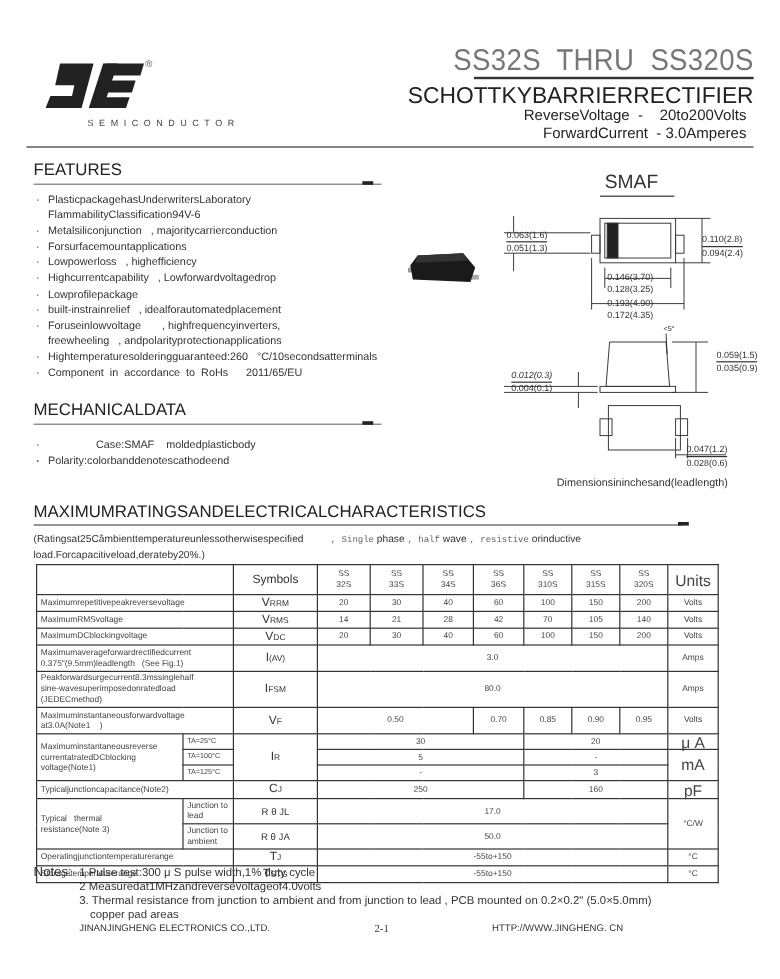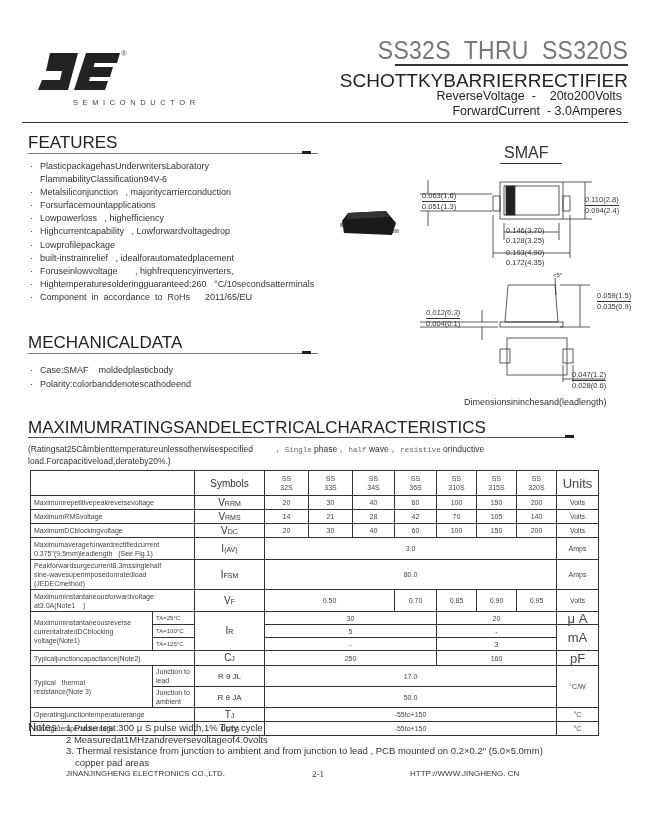--- a/index.html
+++ b/index.html
@@ -7,21 +7,21 @@
   .abs { position:absolute; }
   .logo { left:28px; top:50px; width:110px; height:55px; }
   .reg { left:121px; top:49px; font-size:8px; color:#555; }
   .semi { left:26px; top:98px; font-size:7.5px; letter-spacing:4.6px; color:#444;padding-left:47px; }
   .title { right:22px; top:36px; font-size:25px; color:#777; letter-spacing:0.3px; transform:scaleX(0.92); transform-origin:right; }
   .title-rule { left:395px; right:22px; top:64px; height:2px; background:#333; }
   .subtitle { right:22px; top:70px; font-size:19px; color:#222; }
   .spec1 { right:28px; top:89px; font-size:12.5px; color:#222; }
   .spec2 { right:28px; top:104px; font-size:12.5px; color:#222; }
   .head-rule { left:22px; right:22px; top:122px; height:1px; background:#333; }
-  .sec-title { font-size:17px; color:#222; }
+  .sec-title { font-size:14px; color:#222; }
   .sec-rule { height:1px; background:#777; }
   .sec-mark { width:9px; height:3px; background:#222; }
   ul.list { list-style:none; margin:0; padding:0; font-size:9px; color:#333; line-height:13.1px; }
   ul.list li { padding-left:12px; position:relative; }
   ul.list li .b { position:absolute; left:2px; top:0; }
   .pkg-title { left:504px; top:144px; font-size:16px; color:#333; }
   .pkg-rule { left:500px; top:163px; width:62px; height:1px; background:#333; }
   .dim { font-size:7.5px; color:#333; line-height:10px; }
   .dim-caption { left:464px; top:397px; font-size:9px; color:#333; }
   .ratings { left:28px; top:444px; font-size:8.5px; color:#333; line-height:10.5px; width:560px; }
@@ -64,29 +64,30 @@
 <ul class="abs list" style="left:28px;top:160px;width:300px;">
   <li><span class="b">·</span><span>PlasticpackagehasUnderwritersLaboratory</span></li>
   <li><span>FlammabilityClassification94V-6</span></li>
   <li><span class="b">·</span><span style="white-space:pre;">Metalsiliconjunction   , majoritycarrierconduction</span></li>
   <li><span class="b">·</span><span>Forsurfacemountapplications</span></li>
   <li><span class="b">·</span><span style="white-space:pre;">Lowpowerloss   , highefficiency</span></li>
   <li><span class="b">·</span><span style="white-space:pre;">Highcurrentcapability   , Lowforwardvoltagedrop</span></li>
   <li><span class="b">·</span><span>Lowprofilepackage</span></li>
   <li><span class="b">·</span><span style="white-space:pre;">built-instrainrelief   , idealforautomatedplacement</span></li>
   <li><span class="b">·</span><span style="white-space:pre;">Foruseinlowvoltage       , highfrequencyinverters,</span></li>
+  <li><span style="white-space:pre;">freewheeling   , andpolarityprotectionapplications</span></li>
   <li><span class="b">·</span><span style="white-space:pre;">Hightemperaturesolderingguaranteed:260   °C/10secondsatterminals</span></li>
   <li><span class="b">·</span><span style="white-space:pre;">Component  in  accordance  to  RoHs      2011/65/EU</span></li>
 </ul>
 
 <div class="abs sec-title" style="left:28px;top:333px;">MECHANICALDATA</div>
 <div class="abs sec-rule" style="left:28px;top:353px;width:290px;"></div>
 <div class="abs sec-mark" style="left:302px;top:351px;"></div>
 <ul class="abs list" style="left:28px;top:363px;width:320px;line-height:14px;">
-  <li><span class="b">·</span><span style="white-space:pre;">Case:SMAF    moldedplasticbody</span></li>
+  <li><span class="b">·</span><span style="white-space:pre;margin-left:40px;">Case:SMAF    moldedplasticbody</span></li>
   <li><span class="b">·</span></li>
   <li><span class="b">·</span><span>Polarity:colorbanddenotescathodeend</span></li>
 </ul>
 
 <div class="abs pkg-title">SMAF</div>
 <div class="abs pkg-rule"></div>
 
 <svg class="abs" style="left:340px;top:205px;" width="60" height="35" viewBox="0 0 60 35">
   <rect x="0" y="18" width="6" height="4" fill="#999"></rect>
   <rect x="52" y="24" width="7" height="4" fill="#aaa"></rect>

